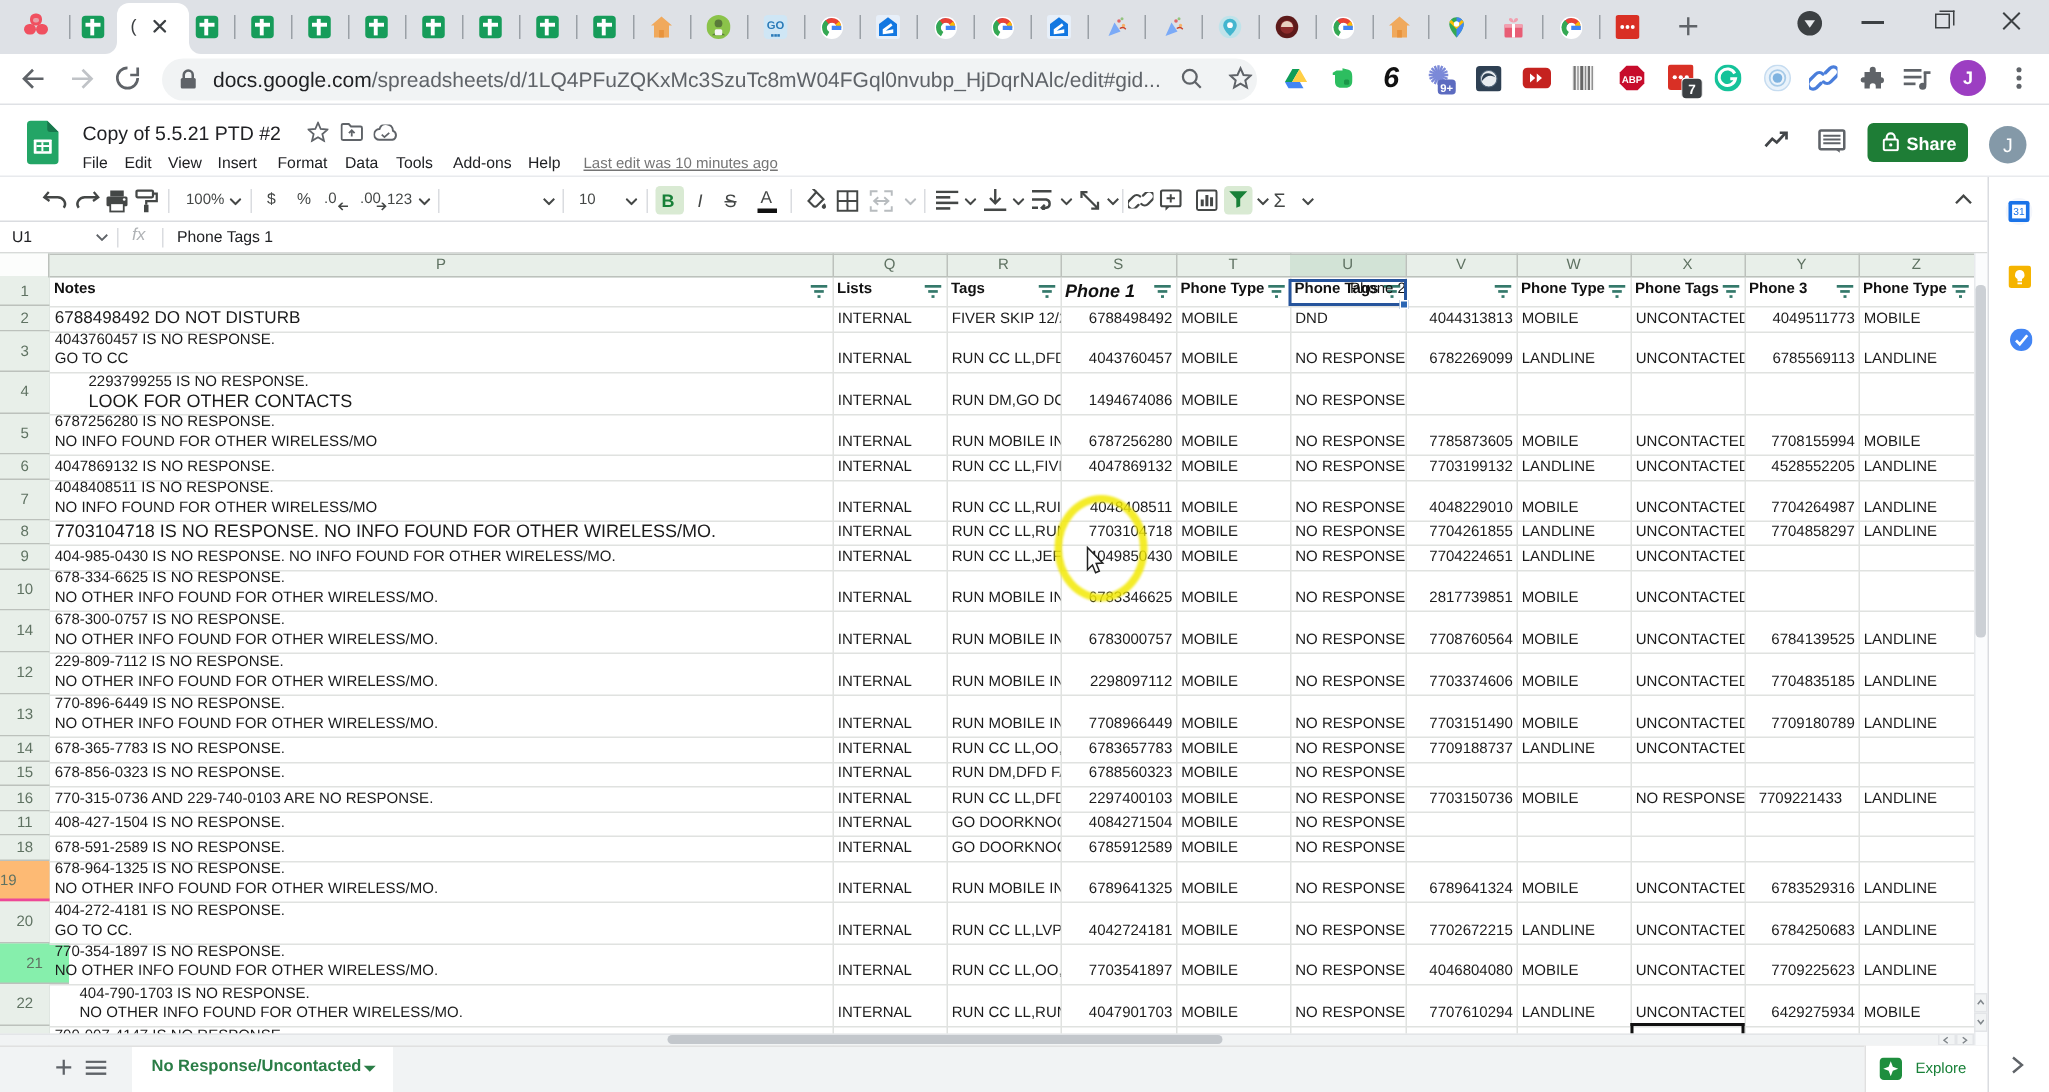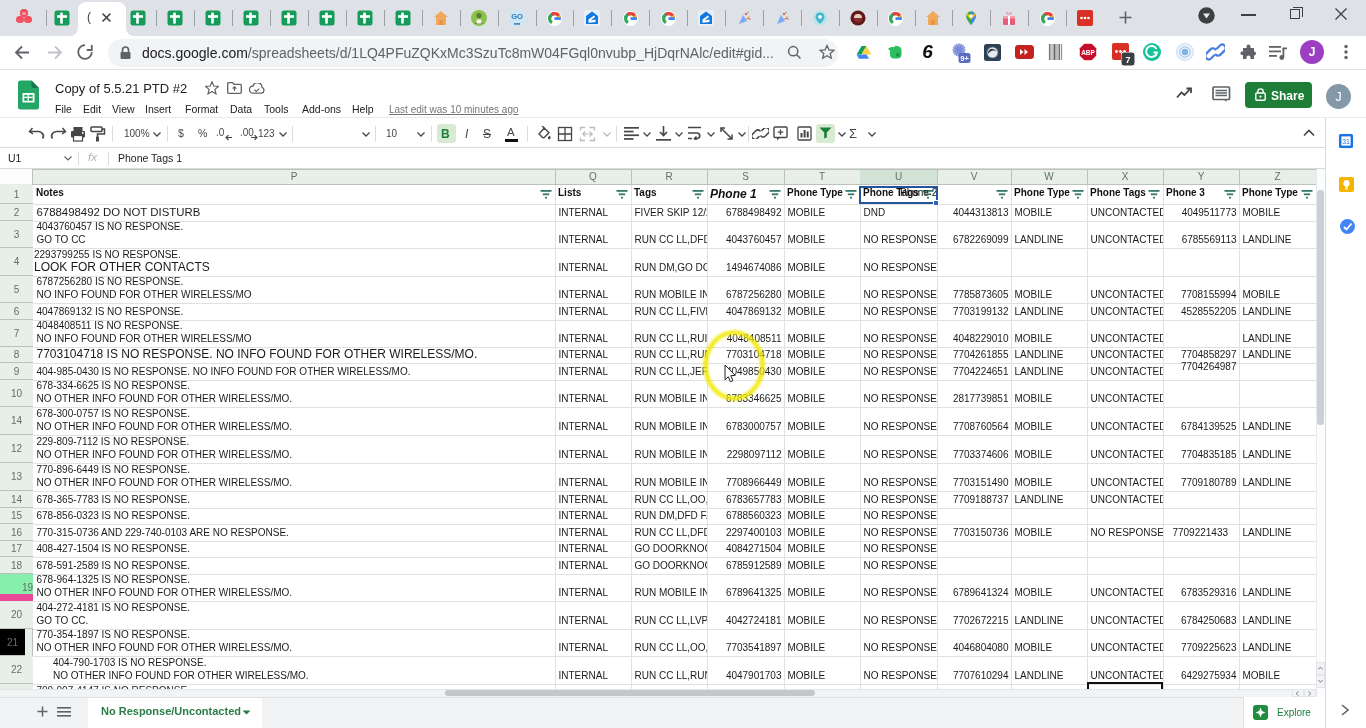--- a/index.html
+++ b/index.html
@@ -573,25 +573,25 @@
 <div style="position:absolute;left:0;top:320px;width:33px;height:27px;background:#e8efe9;border-bottom:1px solid #bcc1bc;font-size:10px;color:#5f7262;text-align:center;line-height:27px;">7</div>
 <div style="position:absolute;left:0;top:347px;width:33px;height:16px;background:#e8efe9;border-bottom:1px solid #bcc1bc;font-size:10px;color:#5f7262;text-align:center;line-height:16px;">8</div>
 <div style="position:absolute;left:0;top:363px;width:33px;height:17px;background:#e8efe9;border-bottom:1px solid #bcc1bc;font-size:10px;color:#5f7262;text-align:center;line-height:17px;">9</div>
 <div style="position:absolute;left:0;top:380px;width:33px;height:27px;background:#e8efe9;border-bottom:1px solid #bcc1bc;font-size:10px;color:#5f7262;text-align:center;line-height:27px;">10</div>
 <div style="position:absolute;left:0;top:407px;width:33px;height:28px;background:#e8efe9;border-bottom:1px solid #bcc1bc;font-size:10px;color:#5f7262;text-align:center;line-height:28px;">14</div>
 <div style="position:absolute;left:0;top:435px;width:33px;height:28px;background:#e8efe9;border-bottom:1px solid #bcc1bc;font-size:10px;color:#5f7262;text-align:center;line-height:28px;">12</div>
 <div style="position:absolute;left:0;top:463px;width:33px;height:28px;background:#e8efe9;border-bottom:1px solid #bcc1bc;font-size:10px;color:#5f7262;text-align:center;line-height:28px;">13</div>
 <div style="position:absolute;left:0;top:491px;width:33px;height:17px;background:#e8efe9;border-bottom:1px solid #bcc1bc;font-size:10px;color:#5f7262;text-align:center;line-height:17px;">14</div>
 <div style="position:absolute;left:0;top:508px;width:33px;height:16px;background:#e8efe9;border-bottom:1px solid #bcc1bc;font-size:10px;color:#5f7262;text-align:center;line-height:16px;">15</div>
 <div style="position:absolute;left:0;top:524px;width:33px;height:17px;background:#e8efe9;border-bottom:1px solid #bcc1bc;font-size:10px;color:#5f7262;text-align:center;line-height:17px;">16</div>
-<div style="position:absolute;left:0;top:541px;width:33px;height:16px;background:#e8efe9;border-bottom:1px solid #bcc1bc;font-size:10px;color:#5f7262;text-align:center;line-height:16px;">17</div>
+<div style="position:absolute;left:0;top:541px;width:33px;height:16px;background:#e8efe9;border-bottom:1px solid #bcc1bc;font-size:10px;color:#5f7262;text-align:center;line-height:16px;">11</div>
 <div style="position:absolute;left:0;top:557px;width:33px;height:17px;background:#e8efe9;border-bottom:1px solid #bcc1bc;font-size:10px;color:#5f7262;text-align:center;line-height:17px;">18</div>
-<div style="position:absolute;left:0;top:574px;width:33px;height:27px;background:#86efac;border-bottom:7px solid #ec4899;font-size:10px;color:#5f7262;text-align:right;line-height:27px;">19</div>
+<div style="position:absolute;left:0;top:574px;width:33px;height:27px;background:#fdba74;border-bottom:2px solid #ec4899;font-size:10px;color:#5f7262;text-align:left;line-height:27px;">19</div>
 <div style="position:absolute;left:0;top:601px;width:33px;height:28px;background:#e8efe9;border-bottom:1px solid #bcc1bc;font-size:10px;color:#5f7262;text-align:center;line-height:28px;">20</div>
-<div style="position:absolute;left:0;top:629px;width:25px;height:27px;background:#000000;border-bottom:1px solid #bcc1bc;font-size:10px;color:#5f7262;text-align:center;line-height:27px;">21</div>
+<div style="position:absolute;left:0;top:629px;width:46px;height:27px;background:#86efac;border-bottom:1px solid #bcc1bc;font-size:10px;color:#5f7262;text-align:center;line-height:27px;">21</div>
 <div style="position:absolute;left:0;top:656px;width:33px;height:28px;background:#e8efe9;border-bottom:1px solid #bcc1bc;font-size:10px;color:#5f7262;text-align:center;line-height:28px;">22</div>
 <div style="position:absolute;left:0;top:684px;width:33px;height:13px;background:#e8efe9;"></div>
 <div style="position:absolute;left:555px;top:185px;width:1px;height:512px;background:#e0e2e0;"></div>
 <div style="position:absolute;left:631px;top:185px;width:1px;height:512px;background:#e0e2e0;"></div>
 <div style="position:absolute;left:707px;top:185px;width:1px;height:512px;background:#e0e2e0;"></div>
 <div style="position:absolute;left:784px;top:185px;width:1px;height:512px;background:#e0e2e0;"></div>
 <div style="position:absolute;left:860px;top:185px;width:1px;height:512px;background:#e0e2e0;"></div>
 <div style="position:absolute;left:937px;top:185px;width:1px;height:512px;background:#e0e2e0;"></div>
 <div style="position:absolute;left:1011px;top:185px;width:1px;height:512px;background:#e0e2e0;"></div>
 <div style="position:absolute;left:1087px;top:185px;width:1px;height:512px;background:#e0e2e0;"></div>
@@ -724,21 +724,21 @@
 <div style="position:absolute;left:556px;top:232.8px;width:75px;height:15.2px;font-size:10px;color:#1b1b1b;text-align:left;padding-left:2.5px;line-height:13.2px;white-space:nowrap;overflow:hidden;">INTERNAL</div>
 <div style="position:absolute;left:632px;top:232.8px;width:75px;height:15.2px;font-size:10px;color:#1b1b1b;text-align:left;padding-left:2.5px;line-height:13.2px;white-space:nowrap;overflow:hidden;">RUN CC LL,DFD </div>
 <div style="position:absolute;left:708px;top:232.8px;width:76px;height:15.2px;font-size:10px;color:#1b1b1b;text-align:right;padding-right:2.5px;line-height:13.2px;white-space:nowrap;overflow:hidden;">4043760457</div>
 <div style="position:absolute;left:785px;top:232.8px;width:75px;height:15.2px;font-size:10px;color:#1b1b1b;text-align:left;padding-left:2.5px;line-height:13.2px;white-space:nowrap;overflow:hidden;">MOBILE</div>
 <div style="position:absolute;left:861px;top:232.8px;width:76px;height:15.2px;font-size:10px;color:#1b1b1b;text-align:left;padding-left:2.5px;line-height:13.2px;white-space:nowrap;overflow:hidden;">NO RESPONSE</div>
 <div style="position:absolute;left:938px;top:232.8px;width:73px;height:15.2px;font-size:10px;color:#1b1b1b;text-align:right;padding-right:2.5px;line-height:13.2px;white-space:nowrap;overflow:hidden;">6782269099</div>
 <div style="position:absolute;left:1012px;top:232.8px;width:75px;height:15.2px;font-size:10px;color:#1b1b1b;text-align:left;padding-left:2.5px;line-height:13.2px;white-space:nowrap;overflow:hidden;">LANDLINE</div>
 <div style="position:absolute;left:1088px;top:232.8px;width:75px;height:15.2px;font-size:10px;color:#1b1b1b;text-align:left;padding-left:2.5px;line-height:13.2px;white-space:nowrap;overflow:hidden;">UNCONTACTED</div>
 <div style="position:absolute;left:1164px;top:232.8px;width:75px;height:15.2px;font-size:10px;color:#1b1b1b;text-align:right;padding-right:2.5px;line-height:13.2px;white-space:nowrap;overflow:hidden;">6785569113</div>
 <div style="position:absolute;left:1240px;top:232.8px;width:76px;height:15.2px;font-size:10px;color:#1b1b1b;text-align:left;padding-left:2.5px;line-height:13.2px;white-space:nowrap;overflow:hidden;">LANDLINE</div>
-<div style="position:absolute;left:19px;top:247.6px;width:521px;height:28.4px;font-size:10px;color:#1b1b1b;text-align:left;padding-left:15px;line-height:13.2px;white-space:nowrap;overflow:hidden;"><span style="font-size:10px;">2293799255 IS NO RESPONSE.</span><br><span style="font-size:12px;">LOOK FOR OTHER CONTACTS</span></div>
+<div style="position:absolute;left:44px;top:247.6px;width:521px;height:28.4px;font-size:10px;color:#1b1b1b;text-align:left;padding-left:15px;line-height:13.2px;white-space:nowrap;overflow:hidden;"><span style="font-size:10px;">2293799255 IS NO RESPONSE.</span><br><span style="font-size:12px;">LOOK FOR OTHER CONTACTS</span></div>
 <div style="position:absolute;left:556px;top:260.8px;width:75px;height:15.2px;font-size:10px;color:#1b1b1b;text-align:left;padding-left:2.5px;line-height:13.2px;white-space:nowrap;overflow:hidden;">INTERNAL</div>
 <div style="position:absolute;left:632px;top:260.8px;width:75px;height:15.2px;font-size:10px;color:#1b1b1b;text-align:left;padding-left:2.5px;line-height:13.2px;white-space:nowrap;overflow:hidden;">RUN DM,GO DC K</div>
 <div style="position:absolute;left:708px;top:260.8px;width:76px;height:15.2px;font-size:10px;color:#1b1b1b;text-align:right;padding-right:2.5px;line-height:13.2px;white-space:nowrap;overflow:hidden;">1494674086</div>
 <div style="position:absolute;left:785px;top:260.8px;width:75px;height:15.2px;font-size:10px;color:#1b1b1b;text-align:left;padding-left:2.5px;line-height:13.2px;white-space:nowrap;overflow:hidden;">MOBILE</div>
 <div style="position:absolute;left:861px;top:260.8px;width:76px;height:15.2px;font-size:10px;color:#1b1b1b;text-align:left;padding-left:2.5px;line-height:13.2px;white-space:nowrap;overflow:hidden;">NO RESPONSE</div>
 <div style="position:absolute;left:34px;top:274.6px;width:521px;height:28.4px;font-size:10px;color:#1b1b1b;text-align:left;padding-left:2.5px;line-height:13.2px;white-space:nowrap;overflow:hidden;">6787256280 IS NO RESPONSE.<br>NO INFO FOUND FOR OTHER WIRELESS/MO</div>
 <div style="position:absolute;left:556px;top:287.8px;width:75px;height:15.2px;font-size:10px;color:#1b1b1b;text-align:left;padding-left:2.5px;line-height:13.2px;white-space:nowrap;overflow:hidden;">INTERNAL</div>
 <div style="position:absolute;left:632px;top:287.8px;width:75px;height:15.2px;font-size:10px;color:#1b1b1b;text-align:left;padding-left:2.5px;line-height:13.2px;white-space:nowrap;overflow:hidden;">RUN MOBILE INFO</div>
 <div style="position:absolute;left:708px;top:287.8px;width:76px;height:15.2px;font-size:10px;color:#1b1b1b;text-align:right;padding-right:2.5px;line-height:13.2px;white-space:nowrap;overflow:hidden;">6787256280</div>
 <div style="position:absolute;left:785px;top:287.8px;width:75px;height:15.2px;font-size:10px;color:#1b1b1b;text-align:left;padding-left:2.5px;line-height:13.2px;white-space:nowrap;overflow:hidden;">MOBILE</div>
@@ -761,21 +761,21 @@
 <div style="position:absolute;left:1240px;top:304.8px;width:76px;height:15.2px;font-size:10px;color:#1b1b1b;text-align:left;padding-left:2.5px;line-height:13.2px;white-space:nowrap;overflow:hidden;">LANDLINE</div>
 <div style="position:absolute;left:34px;top:318.6px;width:521px;height:28.4px;font-size:10px;color:#1b1b1b;text-align:left;padding-left:2.5px;line-height:13.2px;white-space:nowrap;overflow:hidden;">4048408511 IS NO RESPONSE.<br>NO INFO FOUND FOR OTHER WIRELESS/MO</div>
 <div style="position:absolute;left:556px;top:331.8px;width:75px;height:15.2px;font-size:10px;color:#1b1b1b;text-align:left;padding-left:2.5px;line-height:13.2px;white-space:nowrap;overflow:hidden;">INTERNAL</div>
 <div style="position:absolute;left:632px;top:331.8px;width:75px;height:15.2px;font-size:10px;color:#1b1b1b;text-align:left;padding-left:2.5px;line-height:13.2px;white-space:nowrap;overflow:hidden;">RUN CC LL,RUID</div>
 <div style="position:absolute;left:708px;top:331.8px;width:76px;height:15.2px;font-size:10px;color:#1b1b1b;text-align:right;padding-right:2.5px;line-height:13.2px;white-space:nowrap;overflow:hidden;">4048408511</div>
 <div style="position:absolute;left:785px;top:331.8px;width:75px;height:15.2px;font-size:10px;color:#1b1b1b;text-align:left;padding-left:2.5px;line-height:13.2px;white-space:nowrap;overflow:hidden;">MOBILE</div>
 <div style="position:absolute;left:861px;top:331.8px;width:76px;height:15.2px;font-size:10px;color:#1b1b1b;text-align:left;padding-left:2.5px;line-height:13.2px;white-space:nowrap;overflow:hidden;">NO RESPONSE</div>
 <div style="position:absolute;left:938px;top:331.8px;width:73px;height:15.2px;font-size:10px;color:#1b1b1b;text-align:right;padding-right:2.5px;line-height:13.2px;white-space:nowrap;overflow:hidden;">4048229010</div>
 <div style="position:absolute;left:1012px;top:331.8px;width:75px;height:15.2px;font-size:10px;color:#1b1b1b;text-align:left;padding-left:2.5px;line-height:13.2px;white-space:nowrap;overflow:hidden;">MOBILE</div>
 <div style="position:absolute;left:1088px;top:331.8px;width:75px;height:15.2px;font-size:10px;color:#1b1b1b;text-align:left;padding-left:2.5px;line-height:13.2px;white-space:nowrap;overflow:hidden;">UNCONTACTED</div>
-<div style="position:absolute;left:1164px;top:331.8px;width:75px;height:15.2px;font-size:10px;color:#1b1b1b;text-align:right;padding-right:2.5px;line-height:13.2px;white-space:nowrap;overflow:hidden;margin-top:28px;">7704264987</div>
+<div style="position:absolute;left:1164px;top:331.8px;width:75px;height:15.2px;font-size:10px;color:#1b1b1b;text-align:right;padding-right:2.5px;line-height:13.2px;white-space:nowrap;overflow:hidden;">7704264987</div>
 <div style="position:absolute;left:1240px;top:331.8px;width:76px;height:15.2px;font-size:10px;color:#1b1b1b;text-align:left;padding-left:2.5px;line-height:13.2px;white-space:nowrap;overflow:hidden;">LANDLINE</div>
 <div style="position:absolute;left:34px;top:347.8px;width:521px;height:15.2px;font-size:12px;color:#1b1b1b;text-align:left;padding-left:2.5px;line-height:13.2px;white-space:nowrap;overflow:hidden;">7703104718 IS NO RESPONSE. NO INFO FOUND FOR OTHER WIRELESS/MO.</div>
 <div style="position:absolute;left:556px;top:347.8px;width:75px;height:15.2px;font-size:10px;color:#1b1b1b;text-align:left;padding-left:2.5px;line-height:13.2px;white-space:nowrap;overflow:hidden;">INTERNAL</div>
 <div style="position:absolute;left:632px;top:347.8px;width:75px;height:15.2px;font-size:10px;color:#1b1b1b;text-align:left;padding-left:2.5px;line-height:13.2px;white-space:nowrap;overflow:hidden;">RUN CC LL,RUN </div>
 <div style="position:absolute;left:708px;top:347.8px;width:76px;height:15.2px;font-size:10px;color:#1b1b1b;text-align:right;padding-right:2.5px;line-height:13.2px;white-space:nowrap;overflow:hidden;">7703104718</div>
 <div style="position:absolute;left:785px;top:347.8px;width:75px;height:15.2px;font-size:10px;color:#1b1b1b;text-align:left;padding-left:2.5px;line-height:13.2px;white-space:nowrap;overflow:hidden;">MOBILE</div>
 <div style="position:absolute;left:861px;top:347.8px;width:76px;height:15.2px;font-size:10px;color:#1b1b1b;text-align:left;padding-left:2.5px;line-height:13.2px;white-space:nowrap;overflow:hidden;">NO RESPONSE</div>
 <div style="position:absolute;left:938px;top:347.8px;width:73px;height:15.2px;font-size:10px;color:#1b1b1b;text-align:right;padding-right:2.5px;line-height:13.2px;white-space:nowrap;overflow:hidden;">7704261855</div>
 <div style="position:absolute;left:1012px;top:347.8px;width:75px;height:15.2px;font-size:10px;color:#1b1b1b;text-align:left;padding-left:2.5px;line-height:13.2px;white-space:nowrap;overflow:hidden;">LANDLINE</div>
 <div style="position:absolute;left:1088px;top:347.8px;width:75px;height:15.2px;font-size:10px;color:#1b1b1b;text-align:left;padding-left:2.5px;line-height:13.2px;white-space:nowrap;overflow:hidden;">UNCONTACTED</div>

